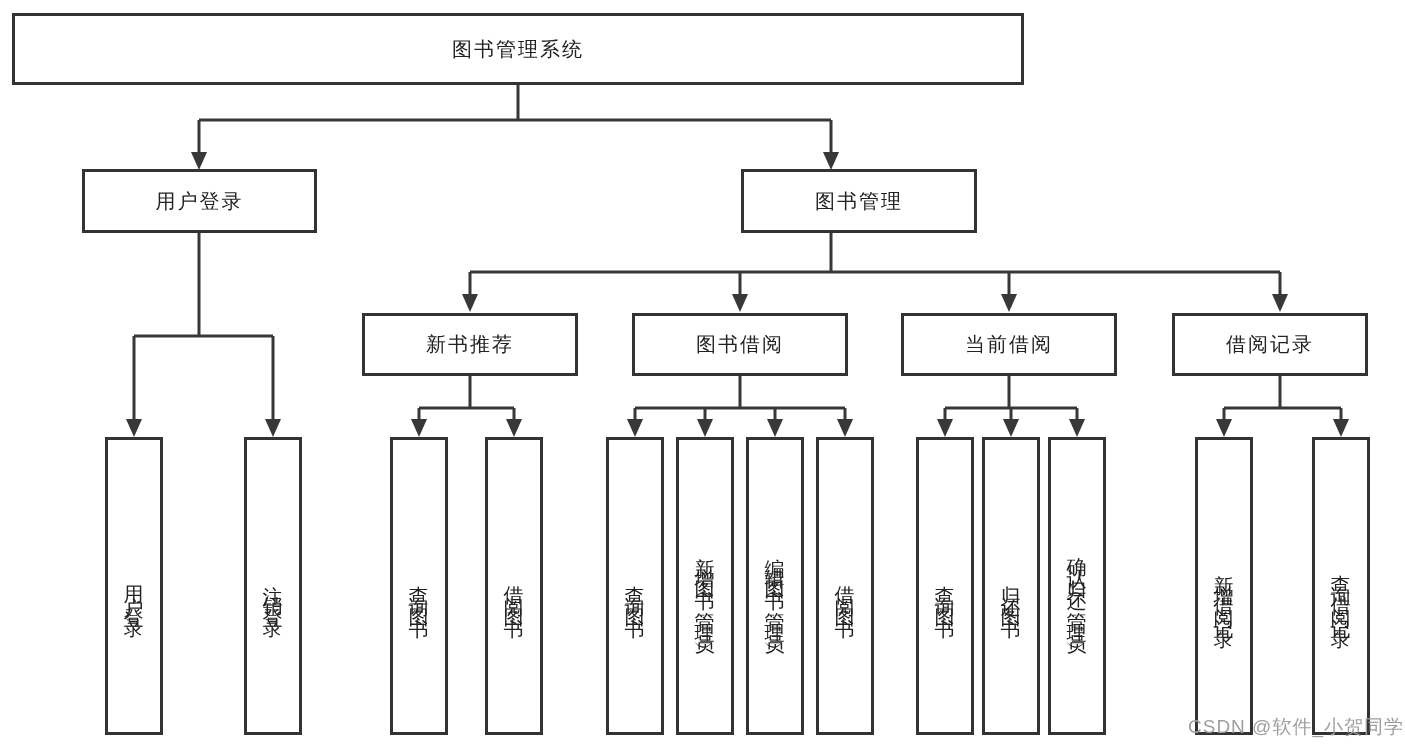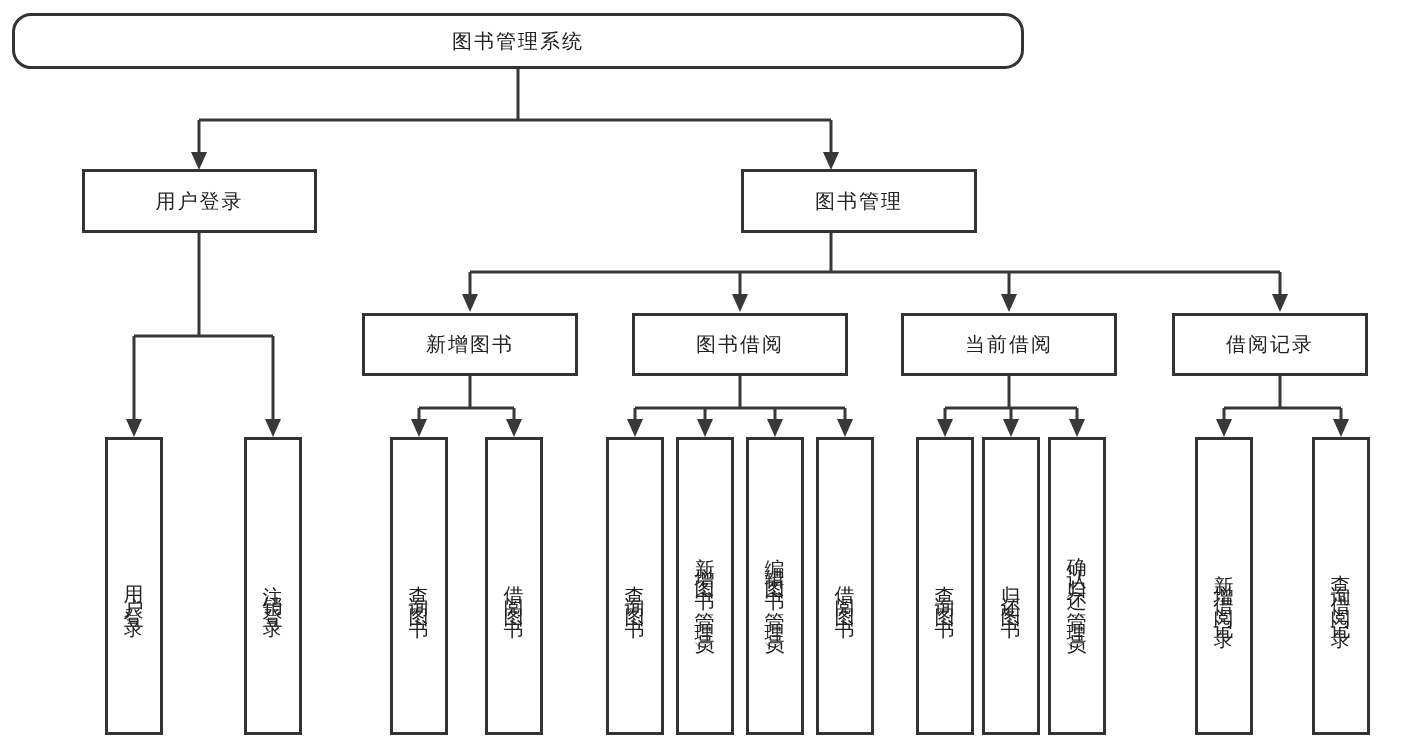--- a/index.html
+++ b/index.html
@@ -105,26 +105,26 @@
     <polygon points="697,419 713,419 705,437"></polygon>
     <polygon points="767,419 783,419 775,437"></polygon>
     <polygon points="837,419 853,419 845,437"></polygon>
     <polygon points="937,419 953,419 945,437"></polygon>
     <polygon points="1003,419 1019,419 1011,437"></polygon>
     <polygon points="1069,419 1085,419 1077,437"></polygon>
     <polygon points="1216,419 1232,419 1224,437"></polygon>
     <polygon points="1333,419 1349,419 1341,437"></polygon>
   </svg>
 
-  <div class="hbox" style="left:12px; top:13px; width:1012px; height:56px;border-radius:19px;">图书管理系统</div>
+  <div class="hbox" style="left:12px; top:13px; width:1012px; height:72px;">图书管理系统</div>
 
   <div class="hbox" style="left:82px; top:169px; width:235px; height:64px;">用户登录</div>
   <div class="hbox" style="left:713px; top:169px; width:236px; height:64px;margin-left:28px;">图书管理</div>
 
-  <div class="hbox" style="left:362px; top:313px; width:216px; height:63px;">新增图书</div>
+  <div class="hbox" style="left:362px; top:313px; width:216px; height:63px;">新书推荐</div>
   <div class="hbox" style="left:901px; top:313px; width:216px; height:63px;">当前借阅</div>
   <div class="hbox" style="left:632px; top:313px; width:216px; height:63px;">图书借阅</div>
   <div class="hbox" style="left:1172px; top:313px; width:196px; height:63px;">借阅记录</div>
 
   <div class="vbox" style="left:105px;">
     <span>用户登录</span>
   </div>
   <div class="vbox" style="left:244px;">
     <span>注销登录</span>
   </div>
@@ -159,14 +159,15 @@
     <span>确认归还（管理员）</span>
   </div>
 
   <div class="vbox" style="left:1195px;">
     <span>新增借阅记录</span>
   </div>
   <div class="vbox" style="left:1312px;">
     <span>查询借阅记录</span>
   </div>
 
+  <div class="watermark">CSDN @软件_小贺同学</div>
 
 </div>
 
 </body></html>

